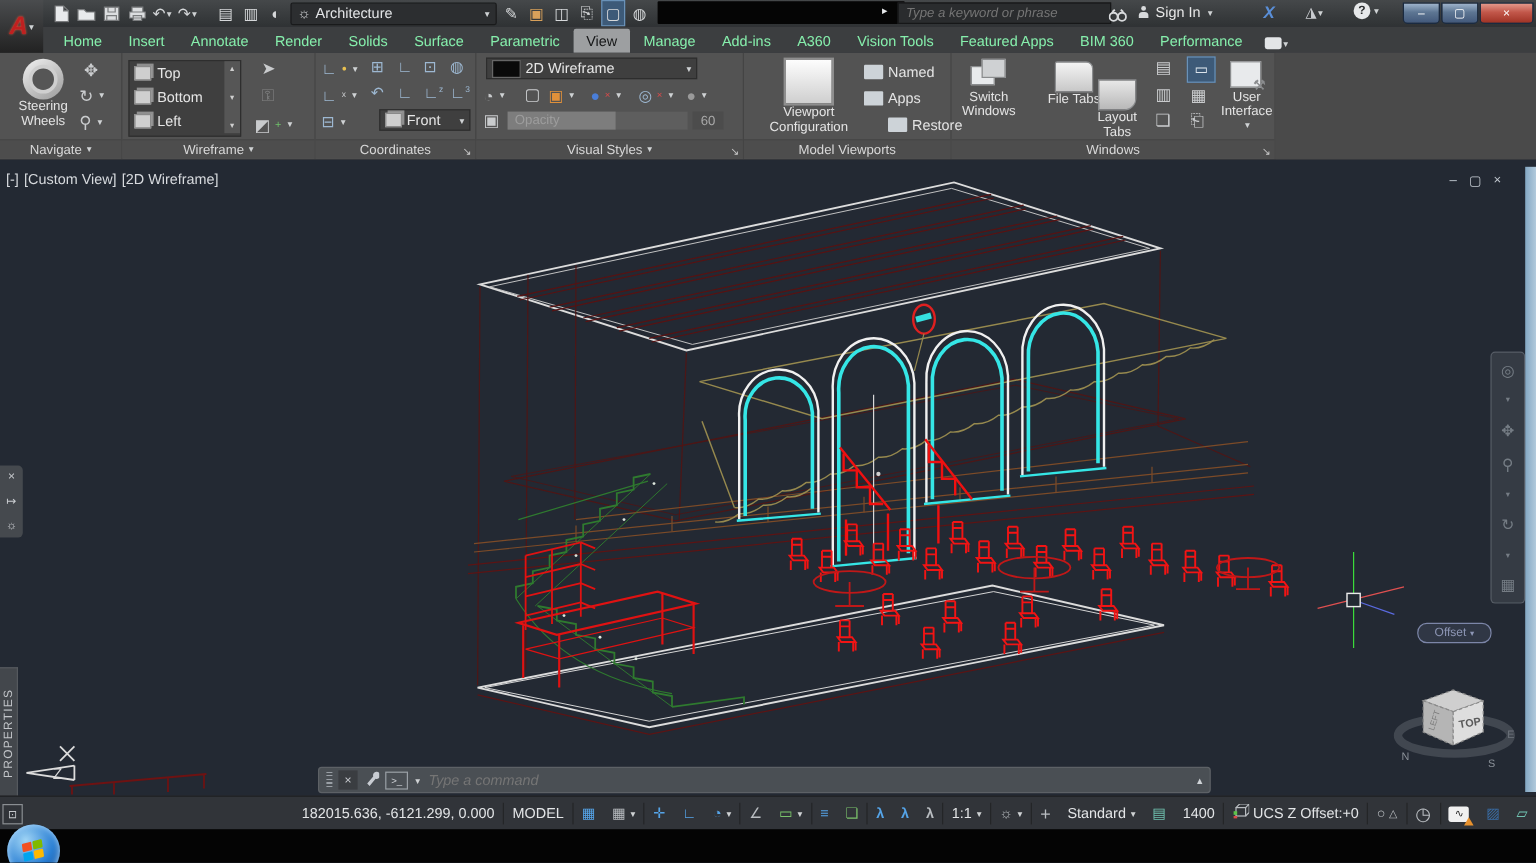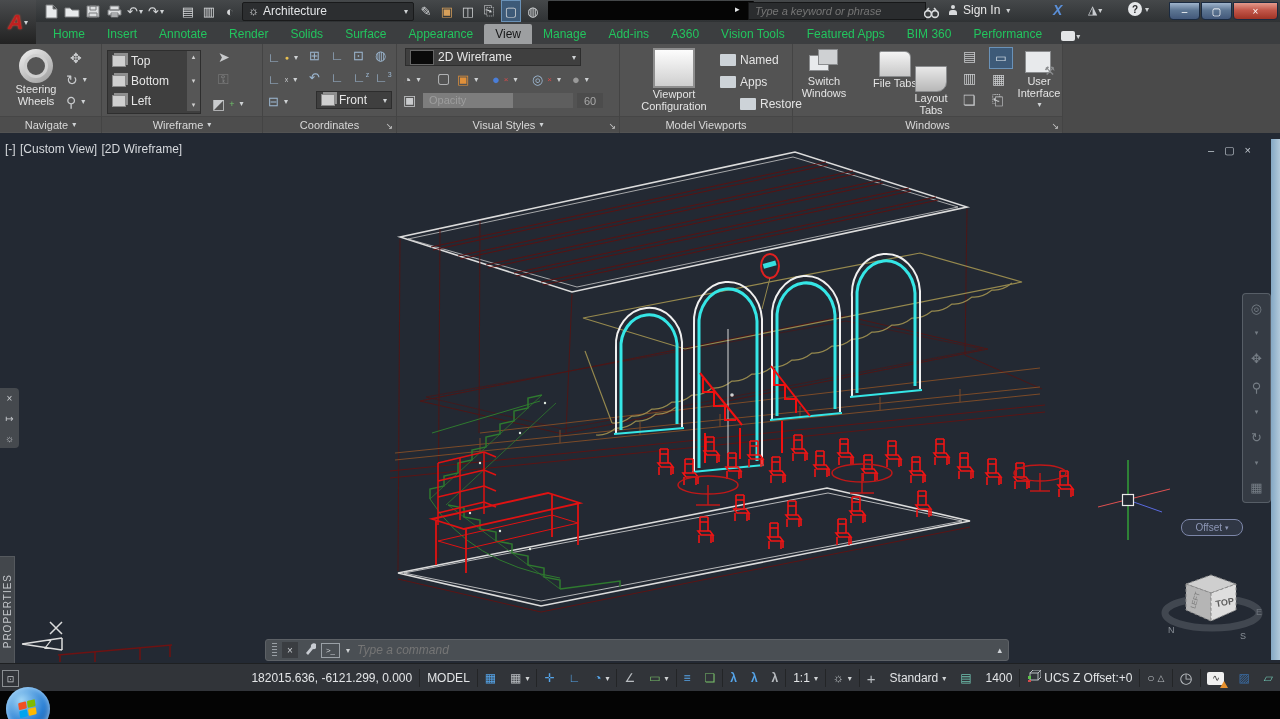--- a/index.html
+++ b/index.html
@@ -26,21 +26,21 @@
   .person{width:10px;height:10px;position:relative;}
   .person:before{content:"";position:absolute;left:3px;top:0;width:4px;height:4px;border-radius:50%;background:#d8dadc;}
   .person:after{content:"";position:absolute;left:1px;top:5px;width:8px;height:5px;border-radius:3px 3px 0 0;background:#d8dadc;}
   #winbtns{right:2px;top:2px;display:flex;gap:1px;}
   .wbtn{width:29px;height:16px;border:1px solid #1a2a40;border-radius:0 0 4px 4px;
     background:linear-gradient(#9fb4cc,#5d7693 45%,#42587a);color:#fff;font-size:10px;
     display:flex;align-items:center;justify-content:center;}
   .wbtn.close{width:43px;background:linear-gradient(#e49a8c,#c2574a 45%,#a03325);}
   
   #tabrow{left:0;top:22px;width:1280px;height:22px;background:#3c3e40;display:flex;align-items:flex-end;padding-left:42px;box-sizing:border-box;}
-  .tab{padding:3px 11px;color:#22c55e;font-size:12px;white-space:nowrap;}
+  .tab{padding:3px 11px;color:#86efac;font-size:12px;white-space:nowrap;}
   .tab.active{background:#9d9fa1;color:#151617;border-radius:2px 2px 0 0;}
   .ribtoggle{margin-left:8px;margin-bottom:3px;display:flex;align-items:center;}
   .ribtoggle .sq{width:14px;height:10px;background:#e3e5e7;border-radius:2px;}
   
   #ribbon{left:0;top:44px;width:1280px;height:89px;background:#535353;border-bottom:1px solid #2a2a2a;}
   .panel{position:absolute;top:0;height:89px;border-right:1px solid #444;box-sizing:border-box;}
   .pf{position:absolute;left:0;right:0;bottom:1px;height:15px;display:flex;align-items:center;justify-content:center;
       gap:3px;color:#d8d8d8;font-size:11px;background:#4d4d4d;border-top:1px solid #464646;}
   .pf .launch{position:absolute;right:3px;bottom:1px;font-size:9px;color:#c8c8c8;}
   .bigbtn{position:absolute;display:flex;flex-direction:column;align-items:center;color:#e4e4e4;font-size:11px;
@@ -192,21 +192,21 @@
     <div class="wbtn close">×</div>
   </div>
 
   <div id="tabrow" class="abs">
     <span class="tab">Home</span>
     <span class="tab">Insert</span>
     <span class="tab">Annotate</span>
     <span class="tab">Render</span>
     <span class="tab">Solids</span>
     <span class="tab">Surface</span>
-    <span class="tab">Appearance</span>
+    <span class="tab">Parametric</span>
     <span class="tab active">View</span>
     <span class="tab">Manage</span>
     <span class="tab">Add-ins</span>
     <span class="tab">A360</span>
     <span class="tab">Vision Tools</span>
     <span class="tab">Featured Apps</span>
     <span class="tab">BIM 360</span>
     <span class="tab">Performance</span>
     <span class="ribtoggle">
       <span class="sq"></span>

